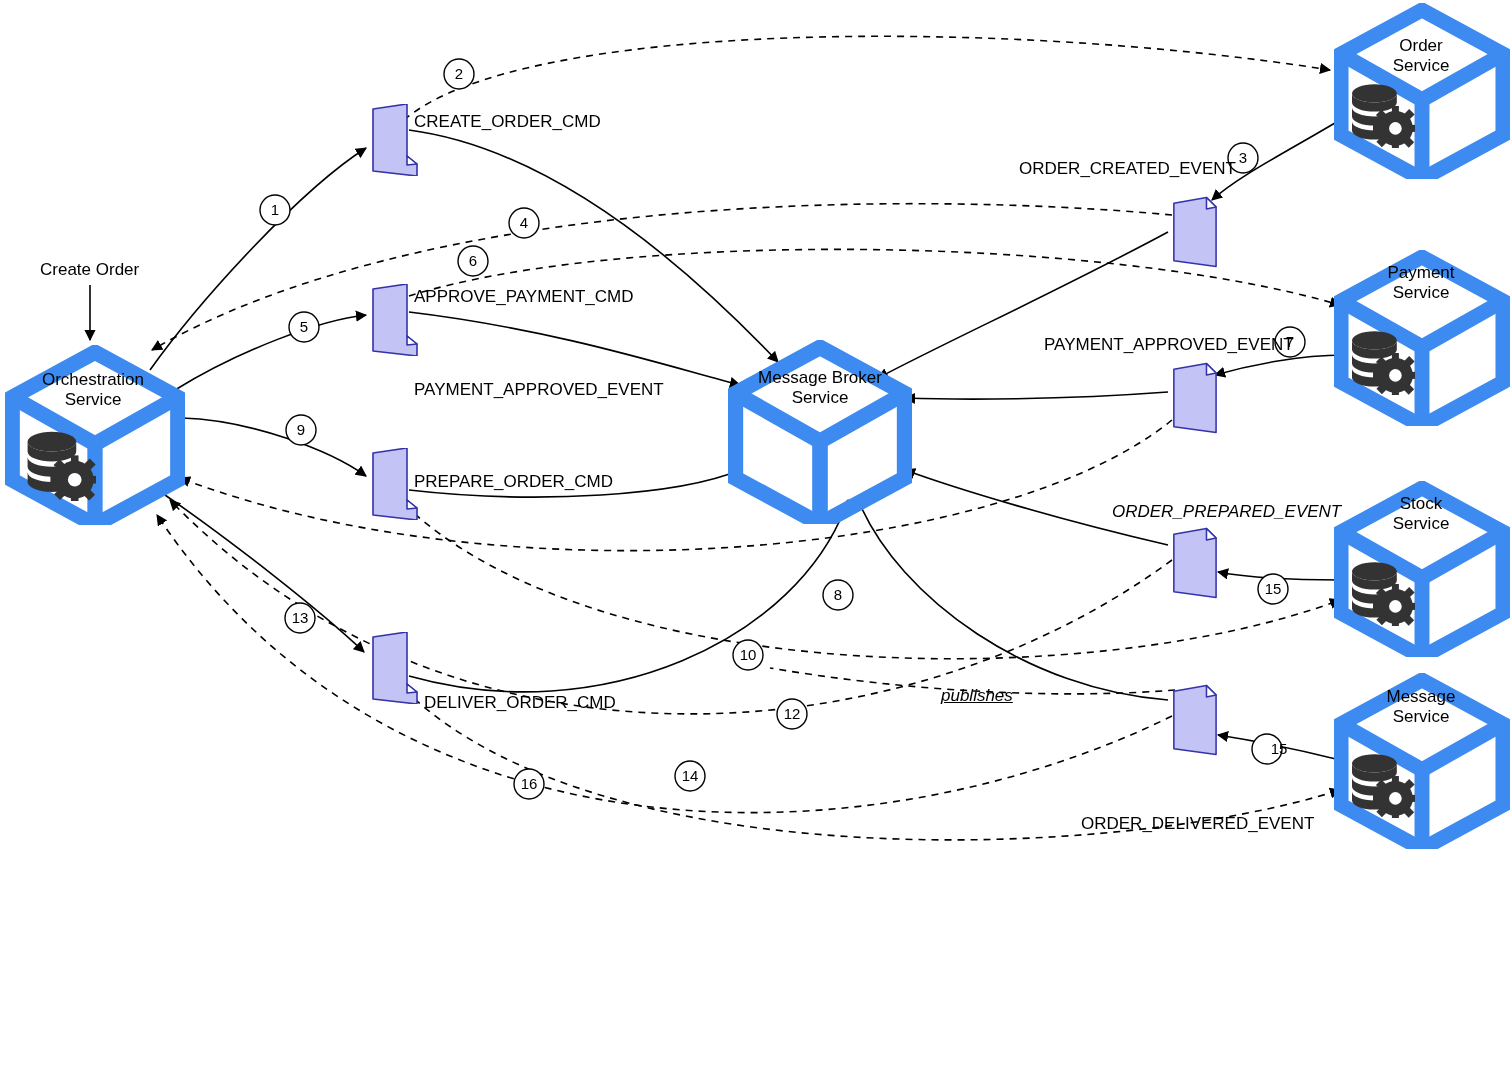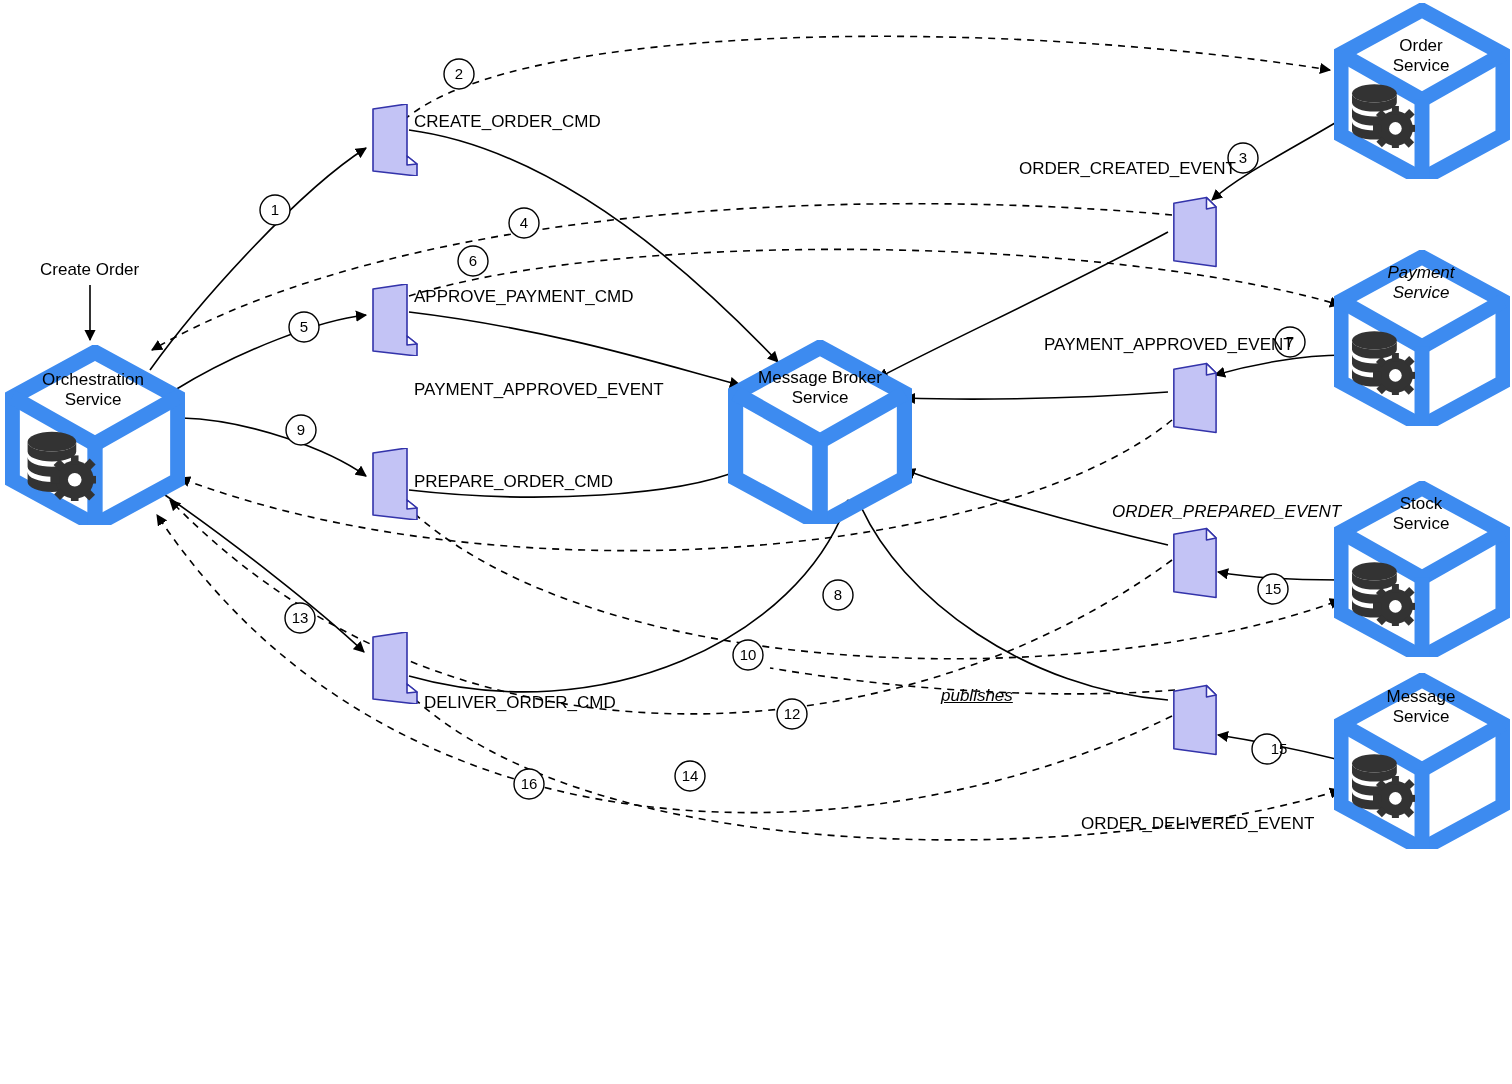--- a/index.html
+++ b/index.html
@@ -179,21 +179,21 @@
     <div>Service</div>
   </div>
   <div class="node-label" style="left:740px;top:368px;width:160px;">
     <div>Message Broker</div>
     <div>Service</div>
   </div>
   <div class="node-label" style="left:1341px;top:36px;width:160px;">
     <div>Order</div>
     <div>Service</div>
   </div>
-  <div class="node-label" style="left:1341px;top:263px;width:160px;font-style:italic;">
+  <div class="node-label" style="left:1341px;top:263px;width:160px;">
     <div>Payment</div>
     <div>Service</div>
   </div>
   <div class="node-label" style="left:1341px;top:494px;width:160px;">
     <div>Stock</div>
     <div>Service</div>
   </div>
   <div class="node-label" style="left:1341px;top:687px;width:160px;">
     <div>Message</div>
     <div>Service</div>

